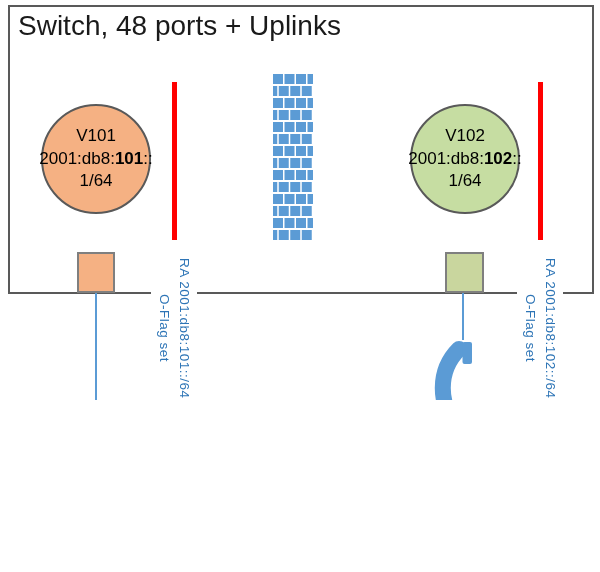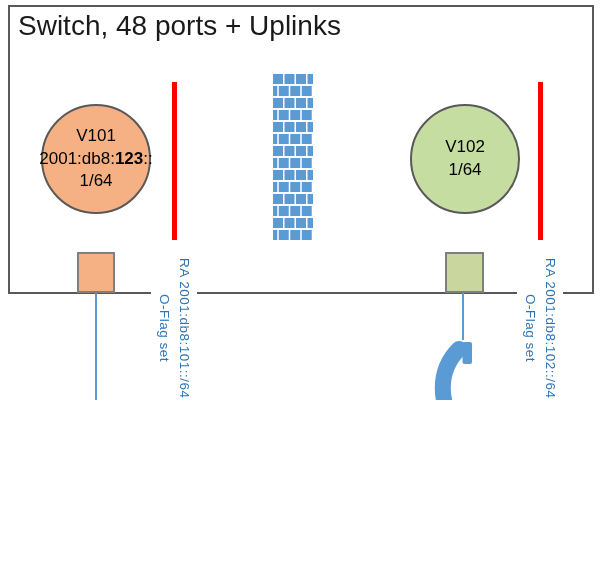--- a/index.html
+++ b/index.html
@@ -81,26 +81,27 @@
   <div class="switch-box"></div>
   <div class="switch-title">Switch, 48 ports + Uplinks</div>
 
   <div class="arrow-line" id="arrow-line-left"></div>
   <div class="arrow-head" id="arrow-head-left"></div>
   <div class="arrow-line" id="arrow-line-right"></div>
   <div class="arrow-head" id="arrow-head-right"></div>
 
   <div class="vlan-circle" id="vlan101-circle">
     <div>V101</div>
-    <div class="addr"><span>2001:db8:</span><span class="b">123</span><span>::</span></div>
+    <div class="addr"><span>2001:db8:</span><span class="b">101</span><span>::</span></div>
     <div>1/64</div>
   </div>
 
   <div class="vlan-circle" id="vlan102-circle">
     <div>V102</div>
+    <div class="addr"><span>2001:db8:</span><span class="b">102</span><span>::</span></div>
     <div>1/64</div>
   </div>
 
   <svg class="firewall" width="40" height="167" viewBox="0 0 40 167">
     <defs>
       <pattern id="bricks" width="23" height="24" patternUnits="userSpaceOnUse">
         <rect class="brick" x="0" y="0" width="10" height="10"></rect>
         <rect class="brick" x="11.5" y="0" width="10" height="10"></rect>
         <rect class="brick" x="-5.75" y="12" width="10" height="10"></rect>
         <rect class="brick" x="5.75" y="12" width="10" height="10"></rect>

